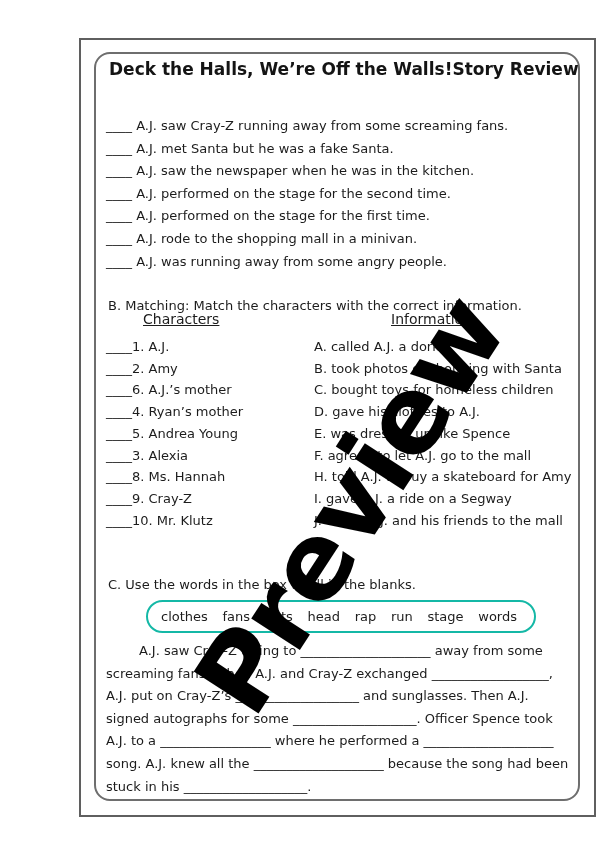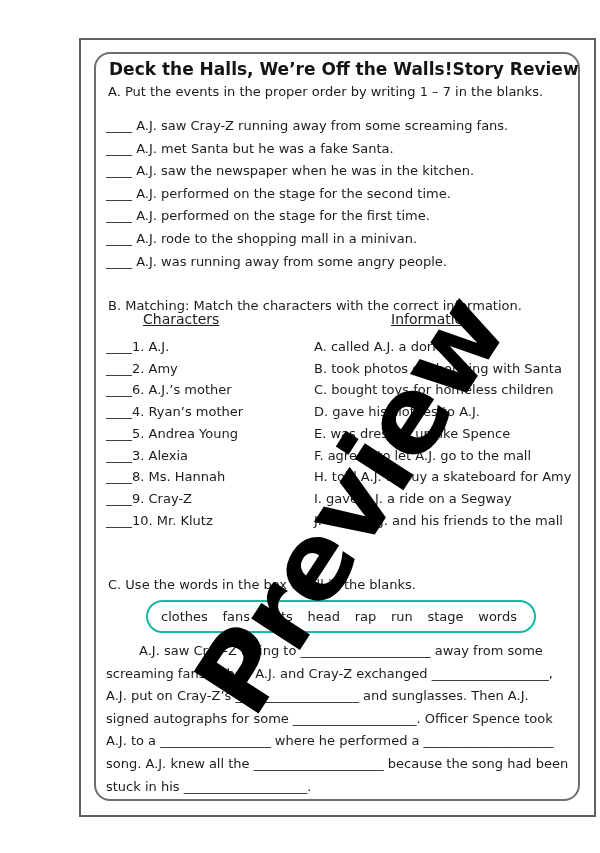--- a/index.html
+++ b/index.html
@@ -85,21 +85,20 @@
 
   <div class="outer-border"></div>
 
   <div class="sheet">
 
     <div class="title-row">
       <span>Deck the Halls, We’re Off the Walls!</span>
       <span>Story Review</span>
     </div>
 
-    <div class="instr instr-a">A. Put the events in the proper order by writing 1 – 7 in the blanks.</div>
 
     <div class="list-a">
       <div class="row"><span>____</span> <span>A.J. saw Cray-Z running away from some screaming fans.</span></div>
       <div class="row"><span>____</span> <span>A.J. met Santa but he was a fake Santa.</span></div>
       <div class="row"><span>____</span> <span>A.J. saw the newspaper when he was in the kitchen.</span></div>
       <div class="row"><span>____</span> <span>A.J. performed on the stage for the second time.</span></div>
       <div class="row"><span>____</span> <span>A.J. performed on the stage for the first time.</span></div>
       <div class="row"><span>____</span> <span>A.J. rode to the shopping mall in a minivan.</span></div>
       <div class="row"><span>____</span> <span>A.J. was running away from some angry people.</span></div>
     </div>

